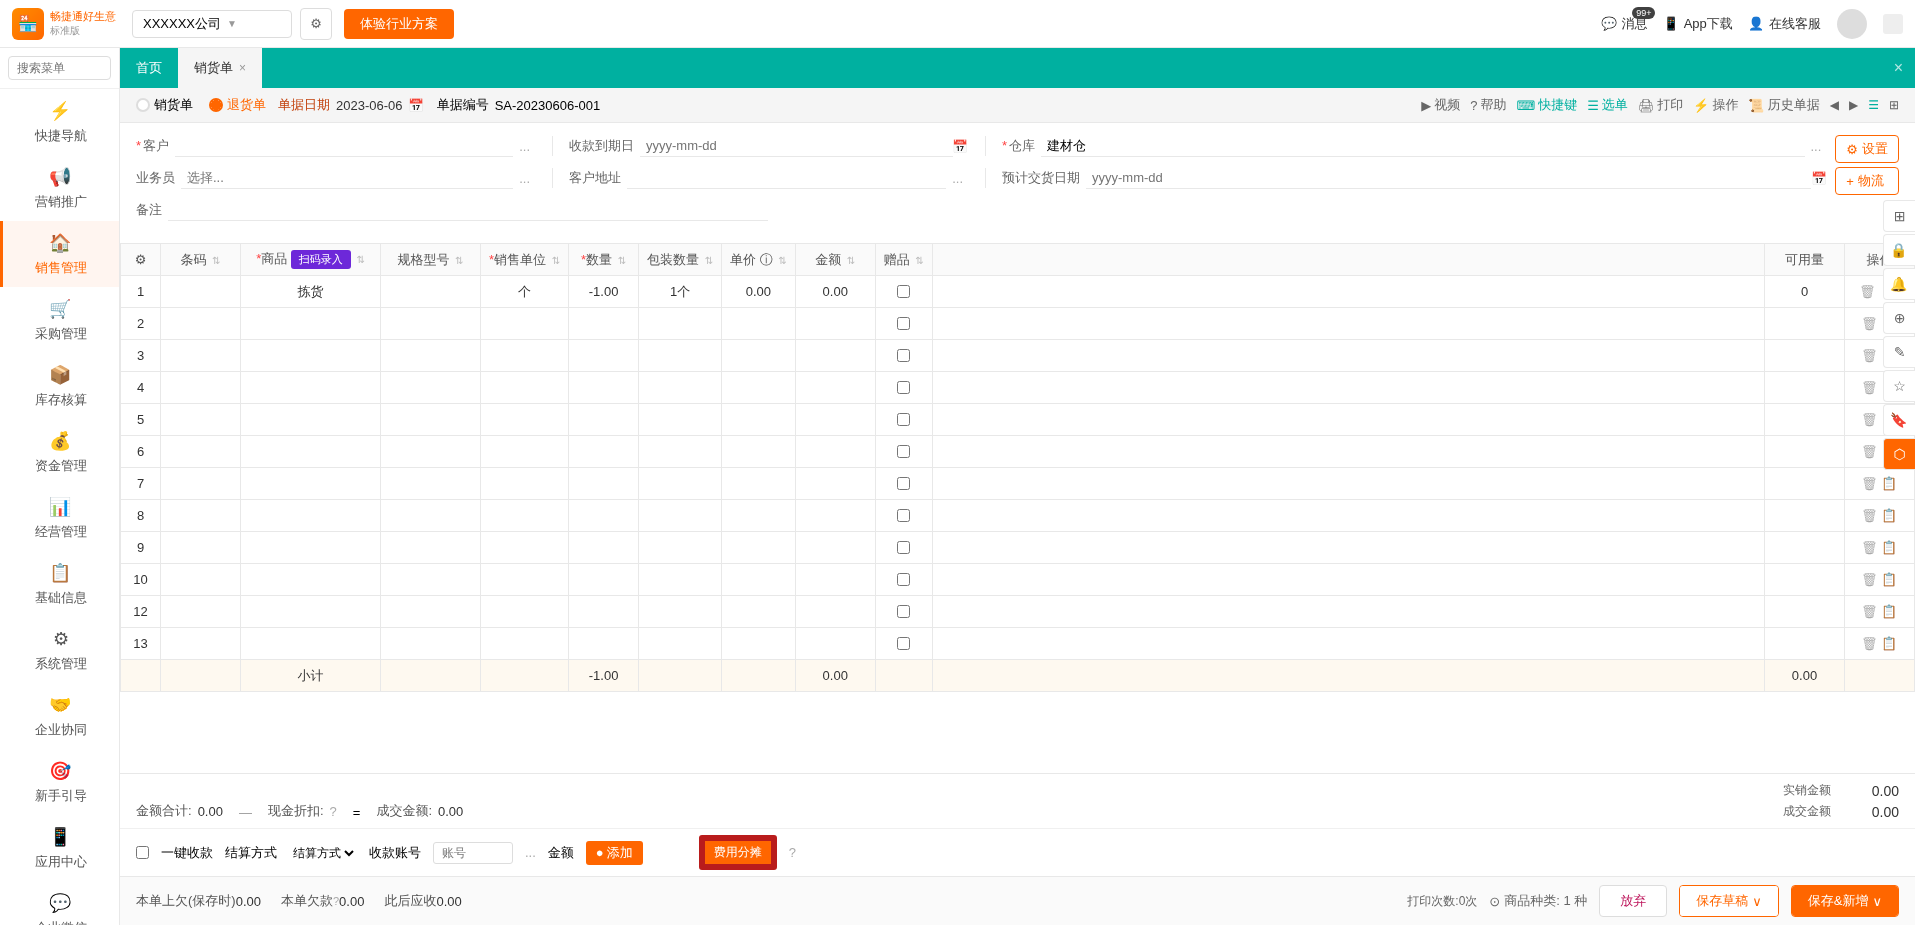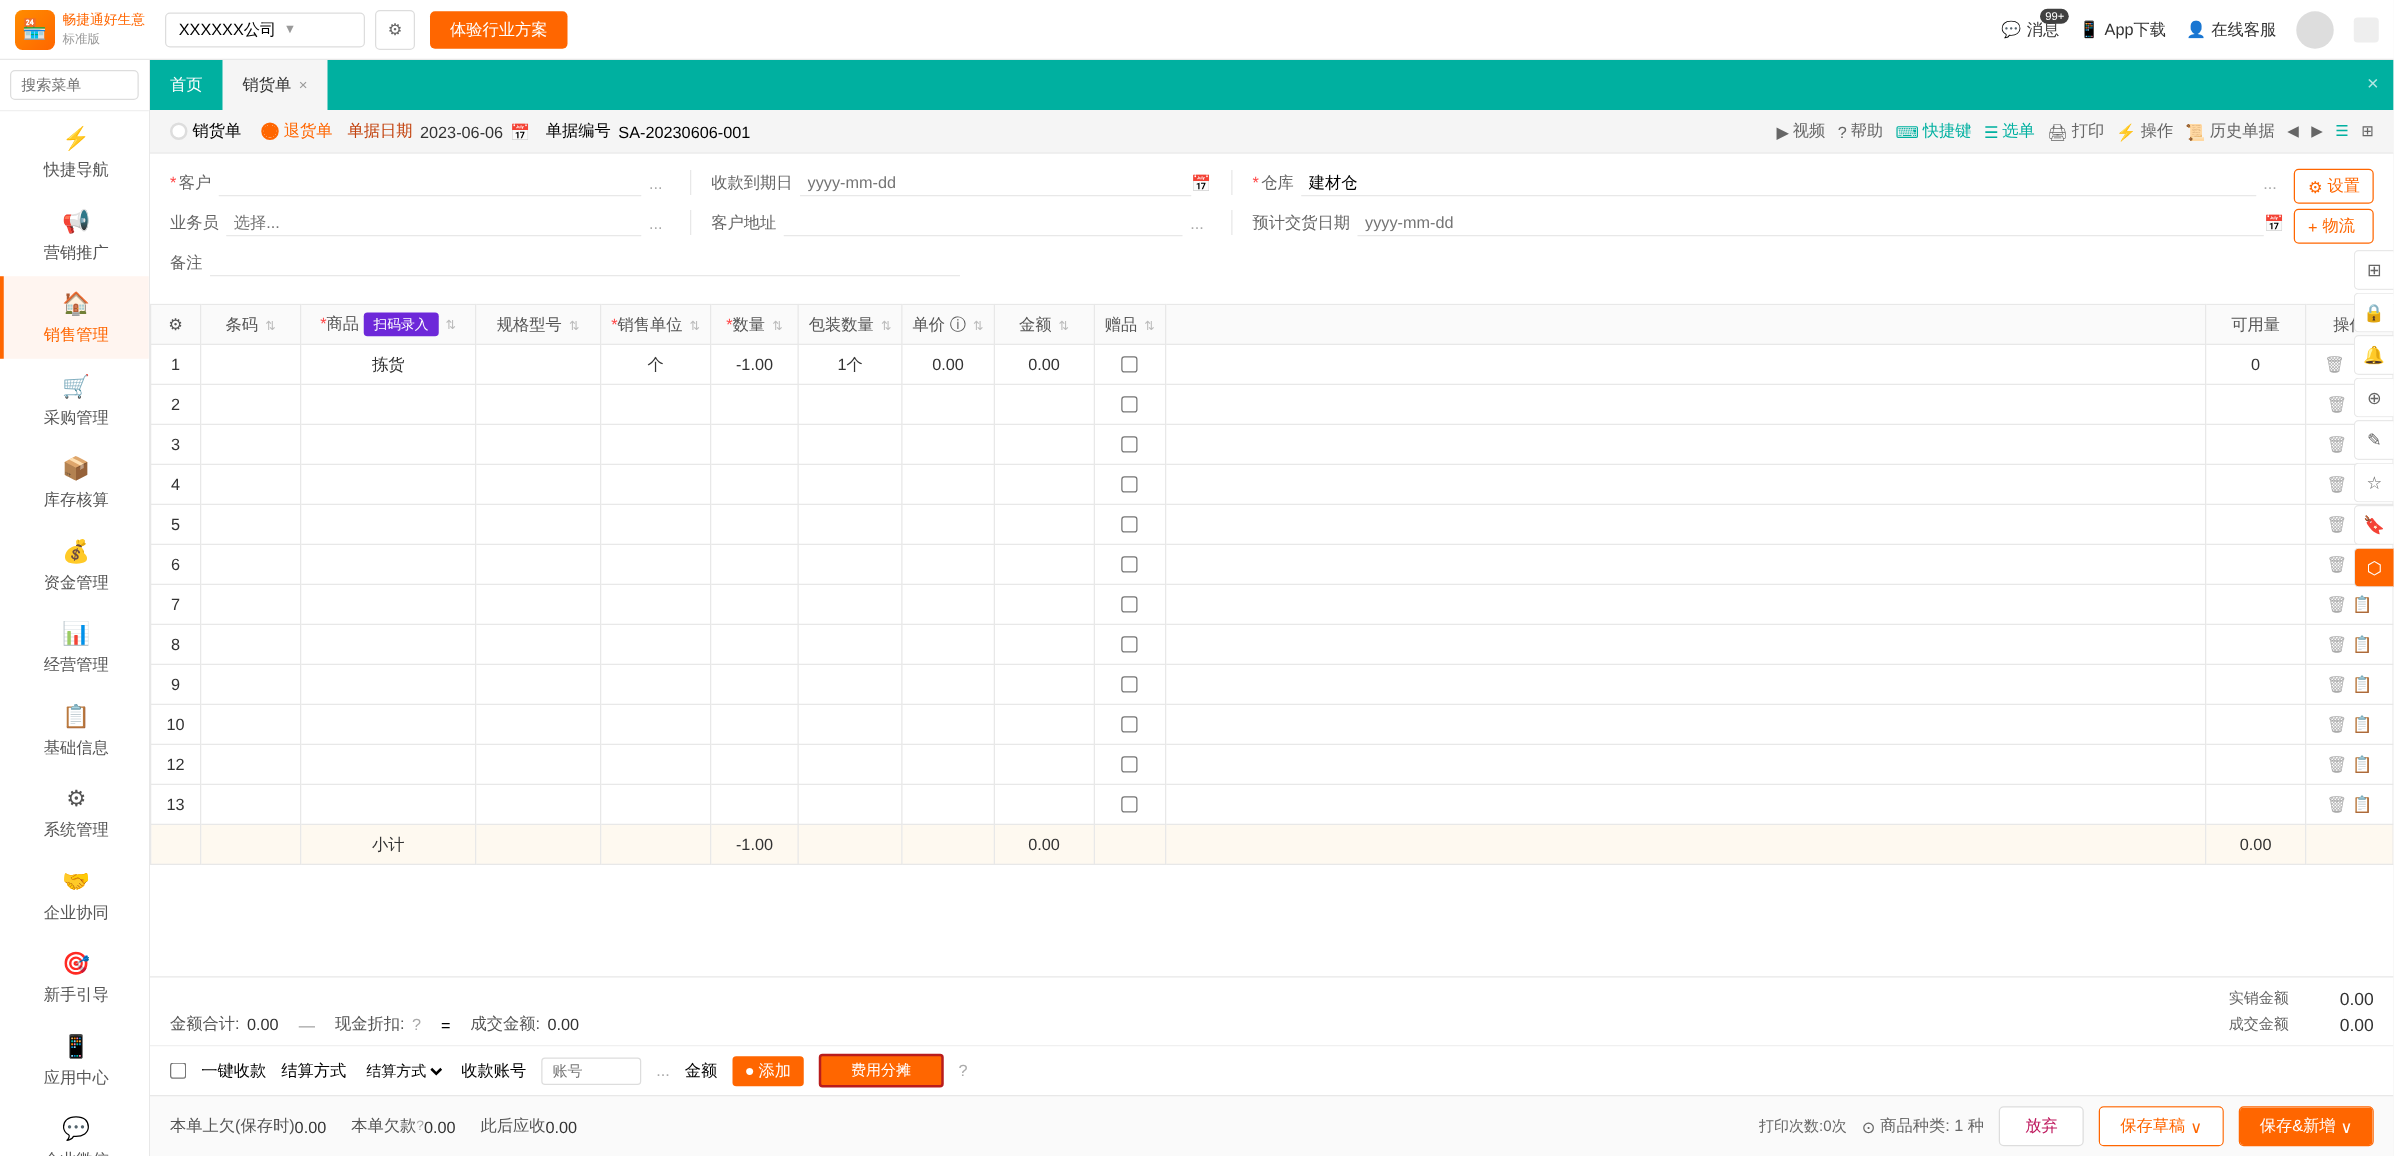--- a/index.html
+++ b/index.html
@@ -419,27 +419,28 @@
       border: none;
       padding: 3px 10px;
       border-radius: 3px;
       cursor: pointer;
       font-size: 12px;
       display: flex;
       align-items: center;
       gap: 3px;
     }
     .expense-btn {
-      padding: 3px 24px;
-      border: 2px solid #b91c1c;
+      padding: 3px 9px;
+      border: 6px solid #b91c1c;
       border-radius: 3px;
       cursor: pointer;
       color: #ff6600;
       background: white;
       font-size: 12px;
+      margin-left: 44px;
     }
     .expense-btn.active {
       background: #ff6600;
       color: white;
     }
     .question-icon { color: #aaa; cursor: pointer; }
 
     
     .status-bar {
       background: #fafafa;

